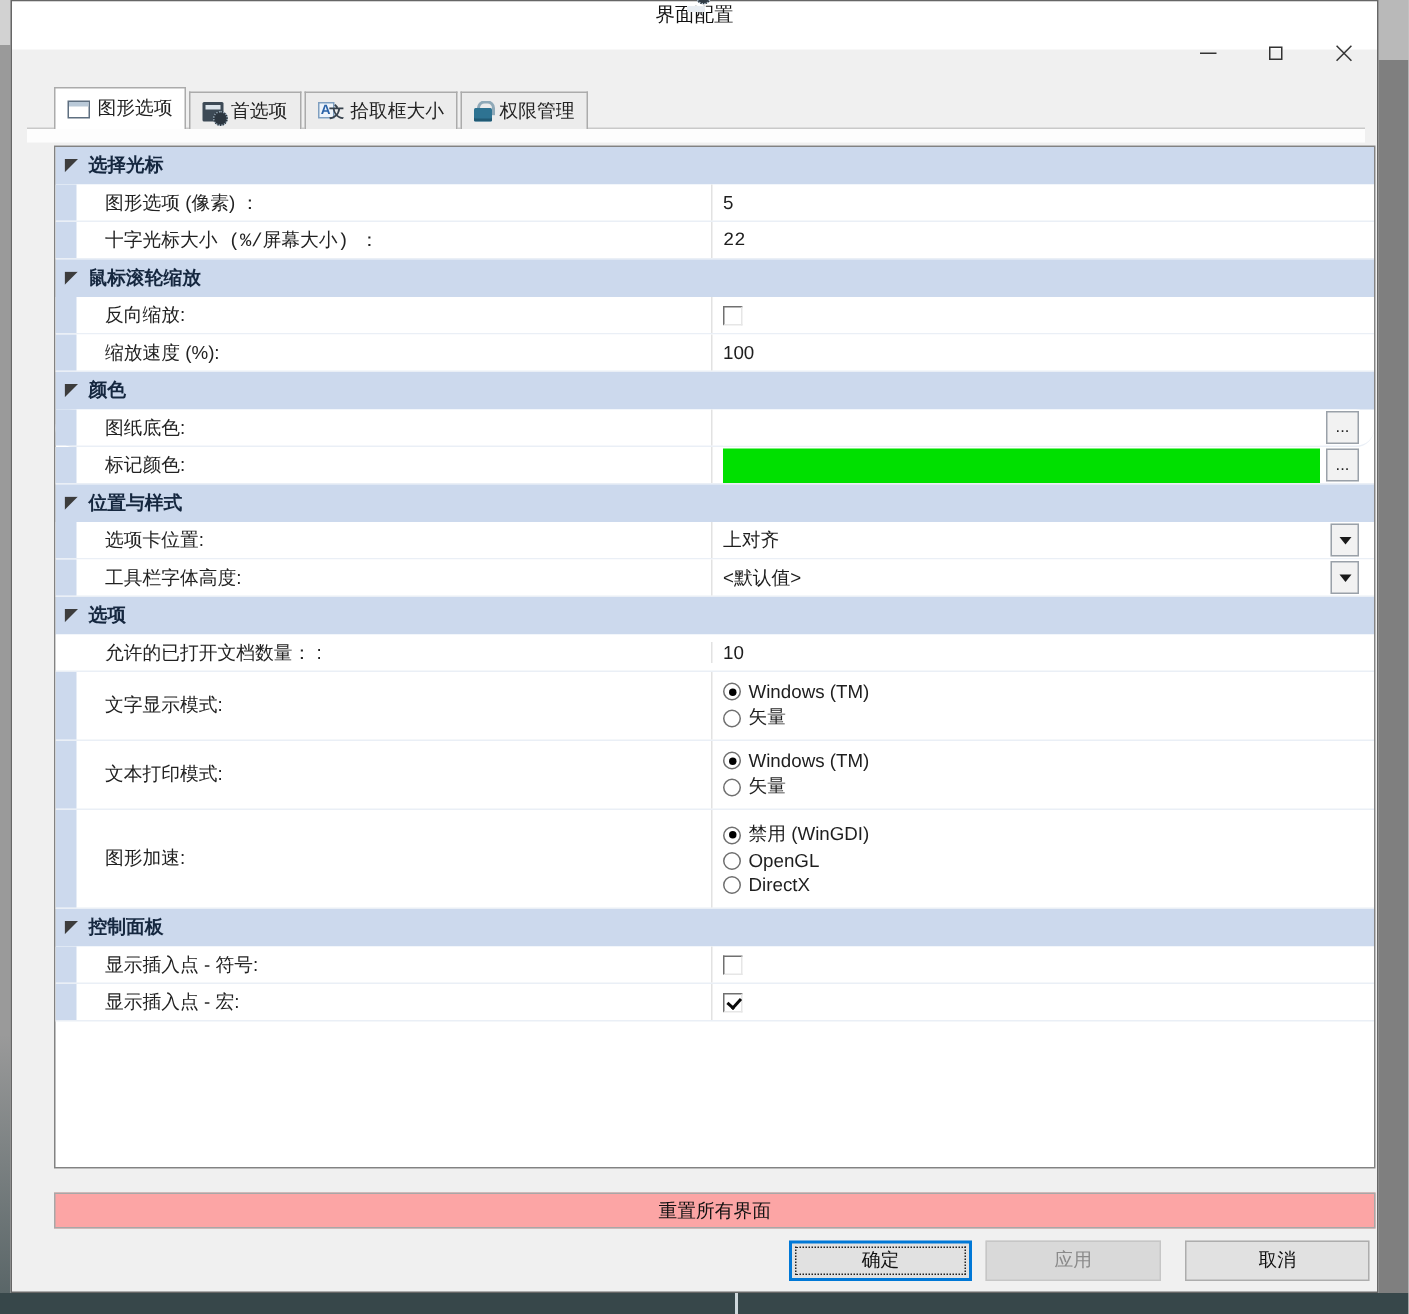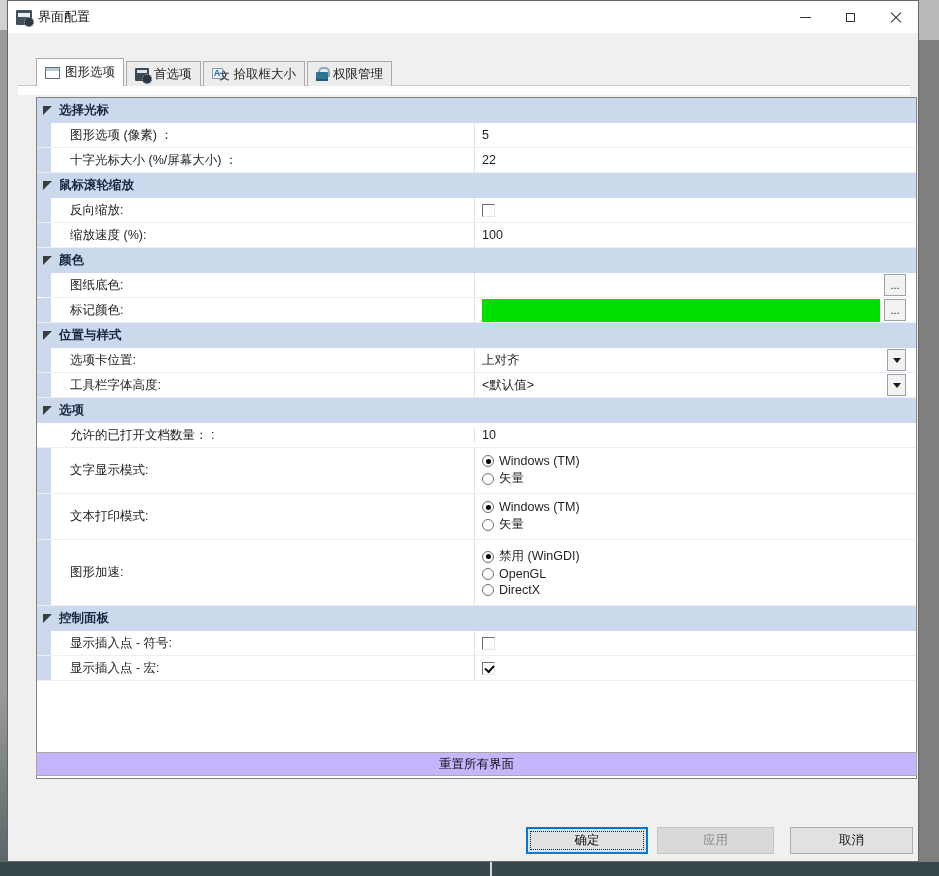--- a/index.html
+++ b/index.html
@@ -13,21 +13,21 @@
   .edge-right { position:absolute; left:919px; top:0; width:20px; height:862px;
     background:linear-gradient(#b9b9b9 0 40px,#7f7f7f 40px); }
   .edge-bottom { position:absolute; left:0; top:862px; width:939px; height:14px; background:#37474a; }
   .edge-bottom .vline { position:absolute; left:490px; top:0; width:2px; height:14px; background:#cfd8dc; }
 
   
   .dialog { position:absolute; left:7px; top:0; width:912px; height:862px;
     background:#f0f0f0; border:1px solid #666; }
 
   .titlebar { position:absolute; left:0; top:0; width:100%; height:32px; background:#fff;
-    display:flex; align-items:center; }
+    display:flex; align-items:center;flex-direction:column; }
   .tb-icon { width:16px; height:15px; margin:0 6px 0 8px; position:relative;
     background:#44505c; border-radius:1px; }
   .tb-icon::before { content:""; position:absolute; left:2px; top:3px; width:12px; height:4px; background:#e8edf2; }
   .tb-icon::after { content:""; position:absolute; right:-2px; bottom:-2px; width:8px; height:8px;
     border-radius:50%; background:#2f3a44; border:1.5px dotted #aebecb; }
   .tb-title { font-size:13px; color:#111; }
   .tb-btns { margin-left:auto; display:flex; height:32px; }
   .tb-btn { width:45px; height:32px; display:flex; align-items:center; justify-content:center; cursor:default; }
   .g-min { width:11px; height:1px; background:#333; }
   .g-max { width:9px; height:9px; border:1px solid #333; }
@@ -87,22 +87,22 @@
     border-radius:50%; background:#000; }
 
   .swatch { flex:1; height:23px; margin:1px 0; }
   .mini-btn { width:22px; height:22px; flex:none; background:#f2f2f2; border:1px solid #9aa1a9;
     display:flex; align-items:center; justify-content:center; font-size:11px; color:#222; margin-left:auto; }
   .dd-btn { width:19px; height:22px; flex:none; background:#f2f2f2; border:1px solid #9aa1a9;
     display:flex; align-items:center; justify-content:center; margin-left:auto; }
   .dd-arrow { width:0; height:0; border-left:4px solid transparent; border-right:4px solid transparent;
     border-top:5px solid #1a1a1a; }
 
-  .reset-btn { position:absolute; left:28px; top:751px; width:881px; height:24px;
-    background:#c4b5fd; border:1px solid #a7a7a7; text-align:center; line-height:22px; color:#111; }
+  .reset-btn { position:absolute; left:28px; top:794px; width:881px; height:24px;
+    background:#fca5a5; border:1px solid #a7a7a7; text-align:center; line-height:22px; color:#111; }
 
   .btn { position:absolute; top:826px; height:27px; background:#e1e1e1; border:1px solid #adadad;
     text-align:center; font-size:12.5px; color:#111; line-height:25px; }
   .btn-ok { left:518px; width:122px; border:2px solid #0078d7; line-height:23px;
     outline:1px dotted #222; outline-offset:-5px; }
   .btn-apply { left:649px; width:117px; background:#d9d9d9; border-color:#c6c6c6; color:#8a8a8a; }
   .btn-cancel { left:782px; width:123px; }
 </style>
 </head>
 <body>
@@ -160,21 +160,21 @@
         <span class="expander"></span>
         <span class="sec-title">选择光标</span>
       </div>
       <div class="row" style="height: 25px;">
         <div class="gutter"></div>
         <div class="lbl">图形选项 (像素) ：</div>
         <div class="val">
           <span>5</span>
         </div>
       </div>
-      <div class="row" style="height: 25px;">
+      <div class="row" style="height: 25px; font-family: Liberation Mono, monospace;">
         <div class="gutter"></div>
         <div class="lbl">十字光标大小 (%/屏幕大小) ：</div>
         <div class="val">
           <span>22</span>
         </div>
       </div>
       <div class="sec-header">
         <span class="expander"></span>
         <span class="sec-title">鼠标滚轮缩放</span>
       </div>

